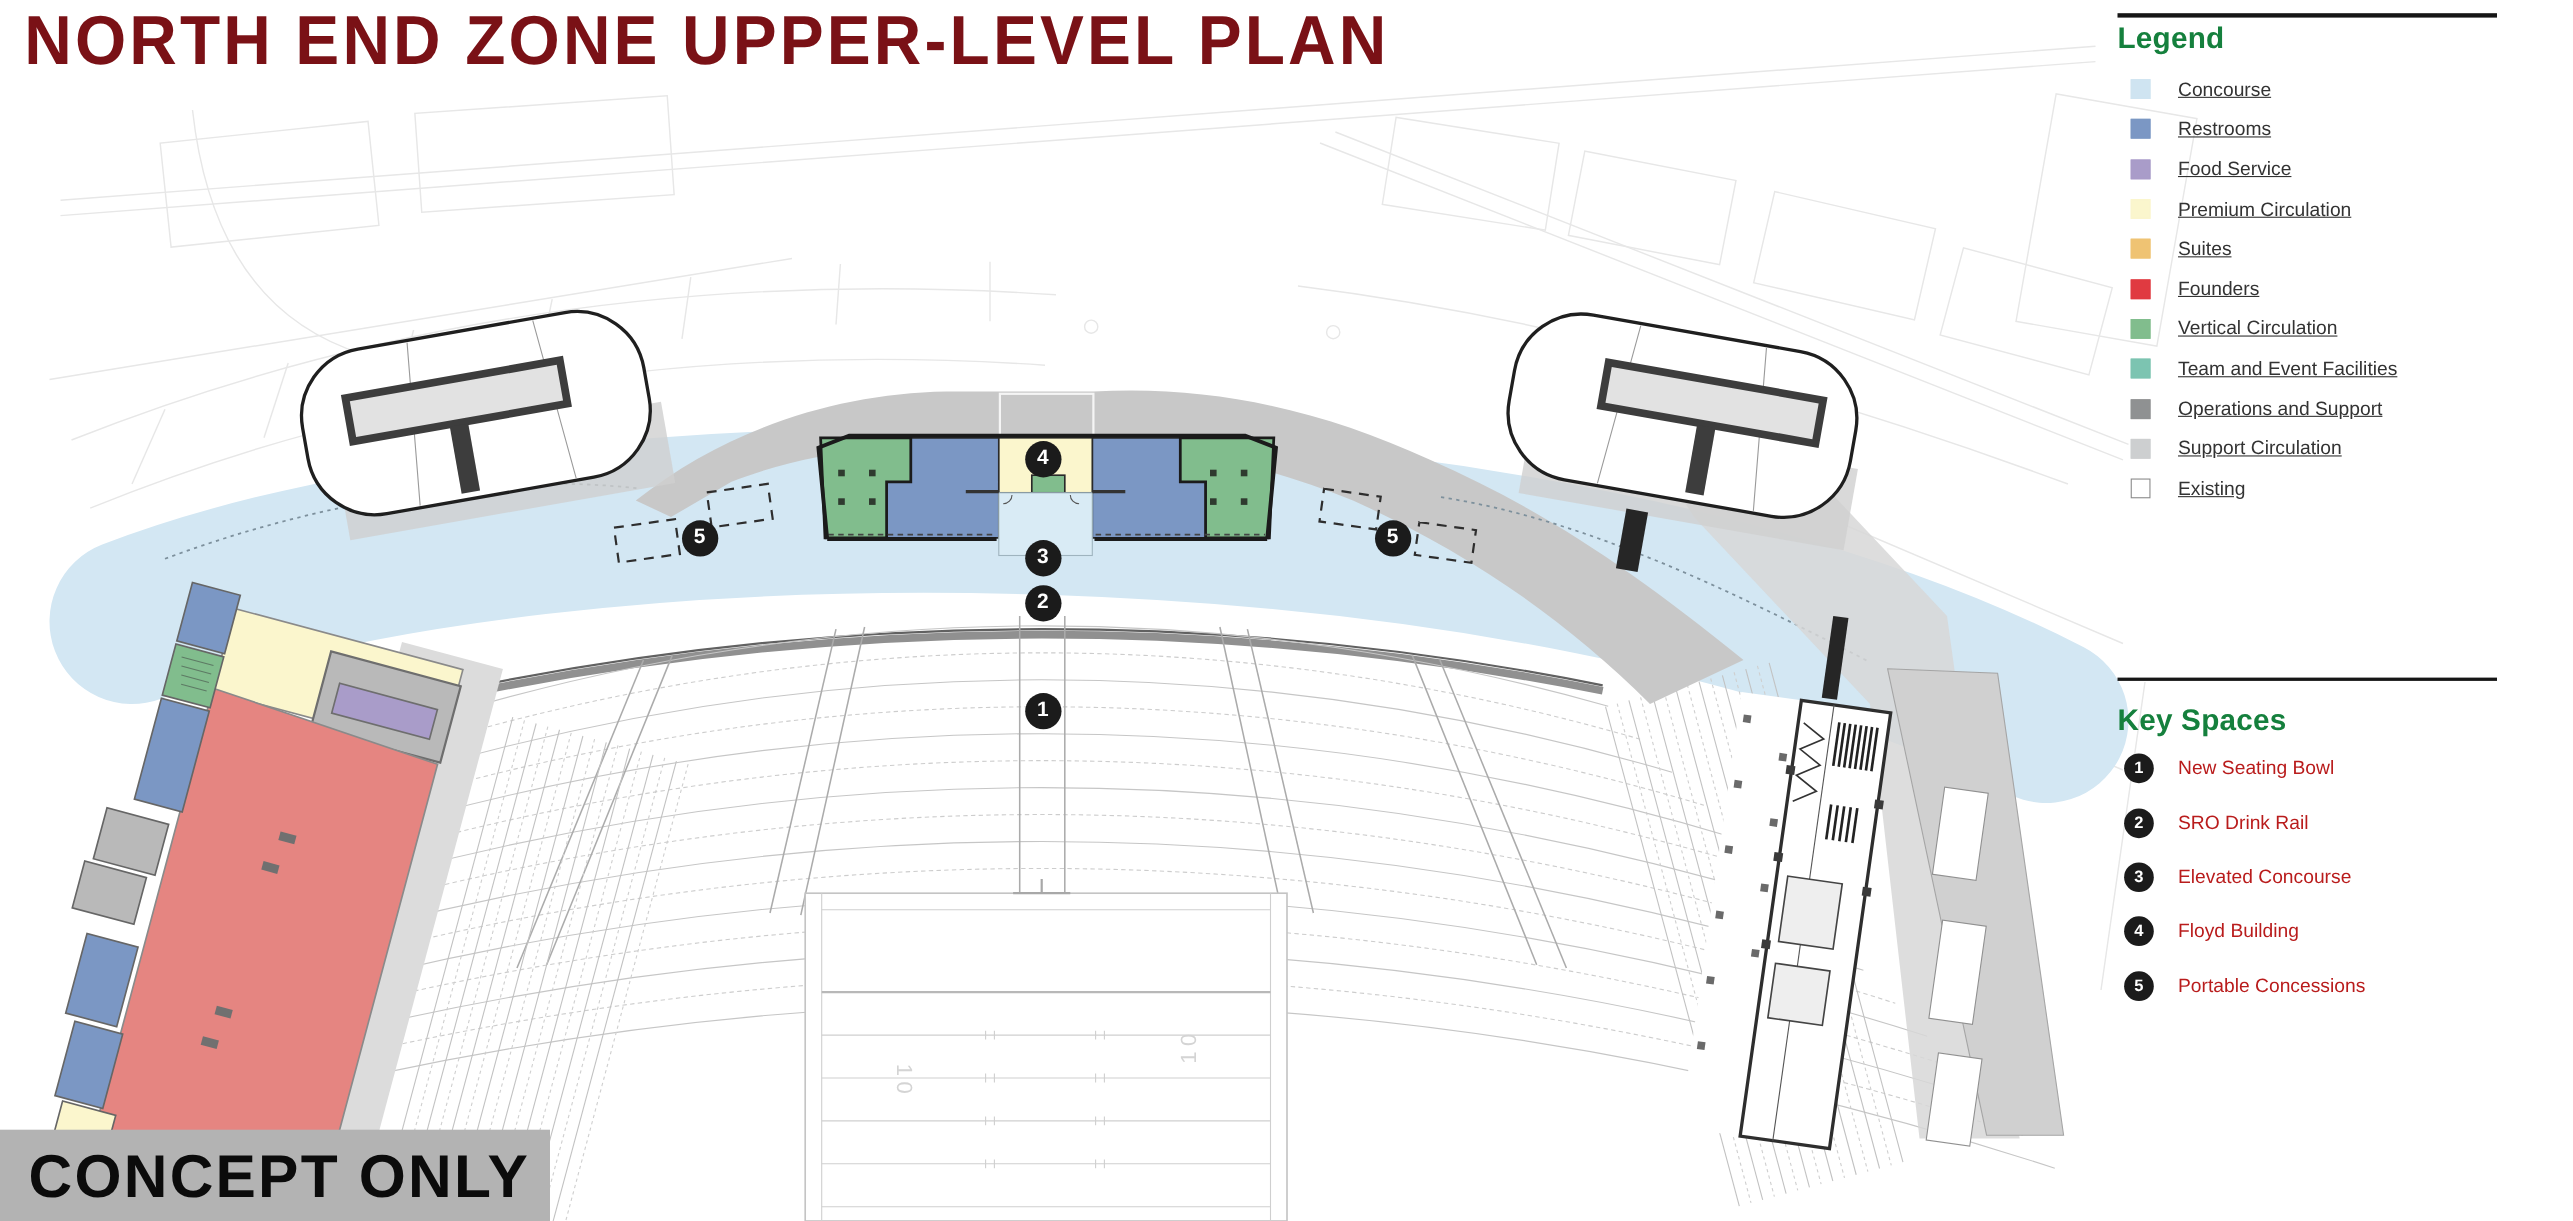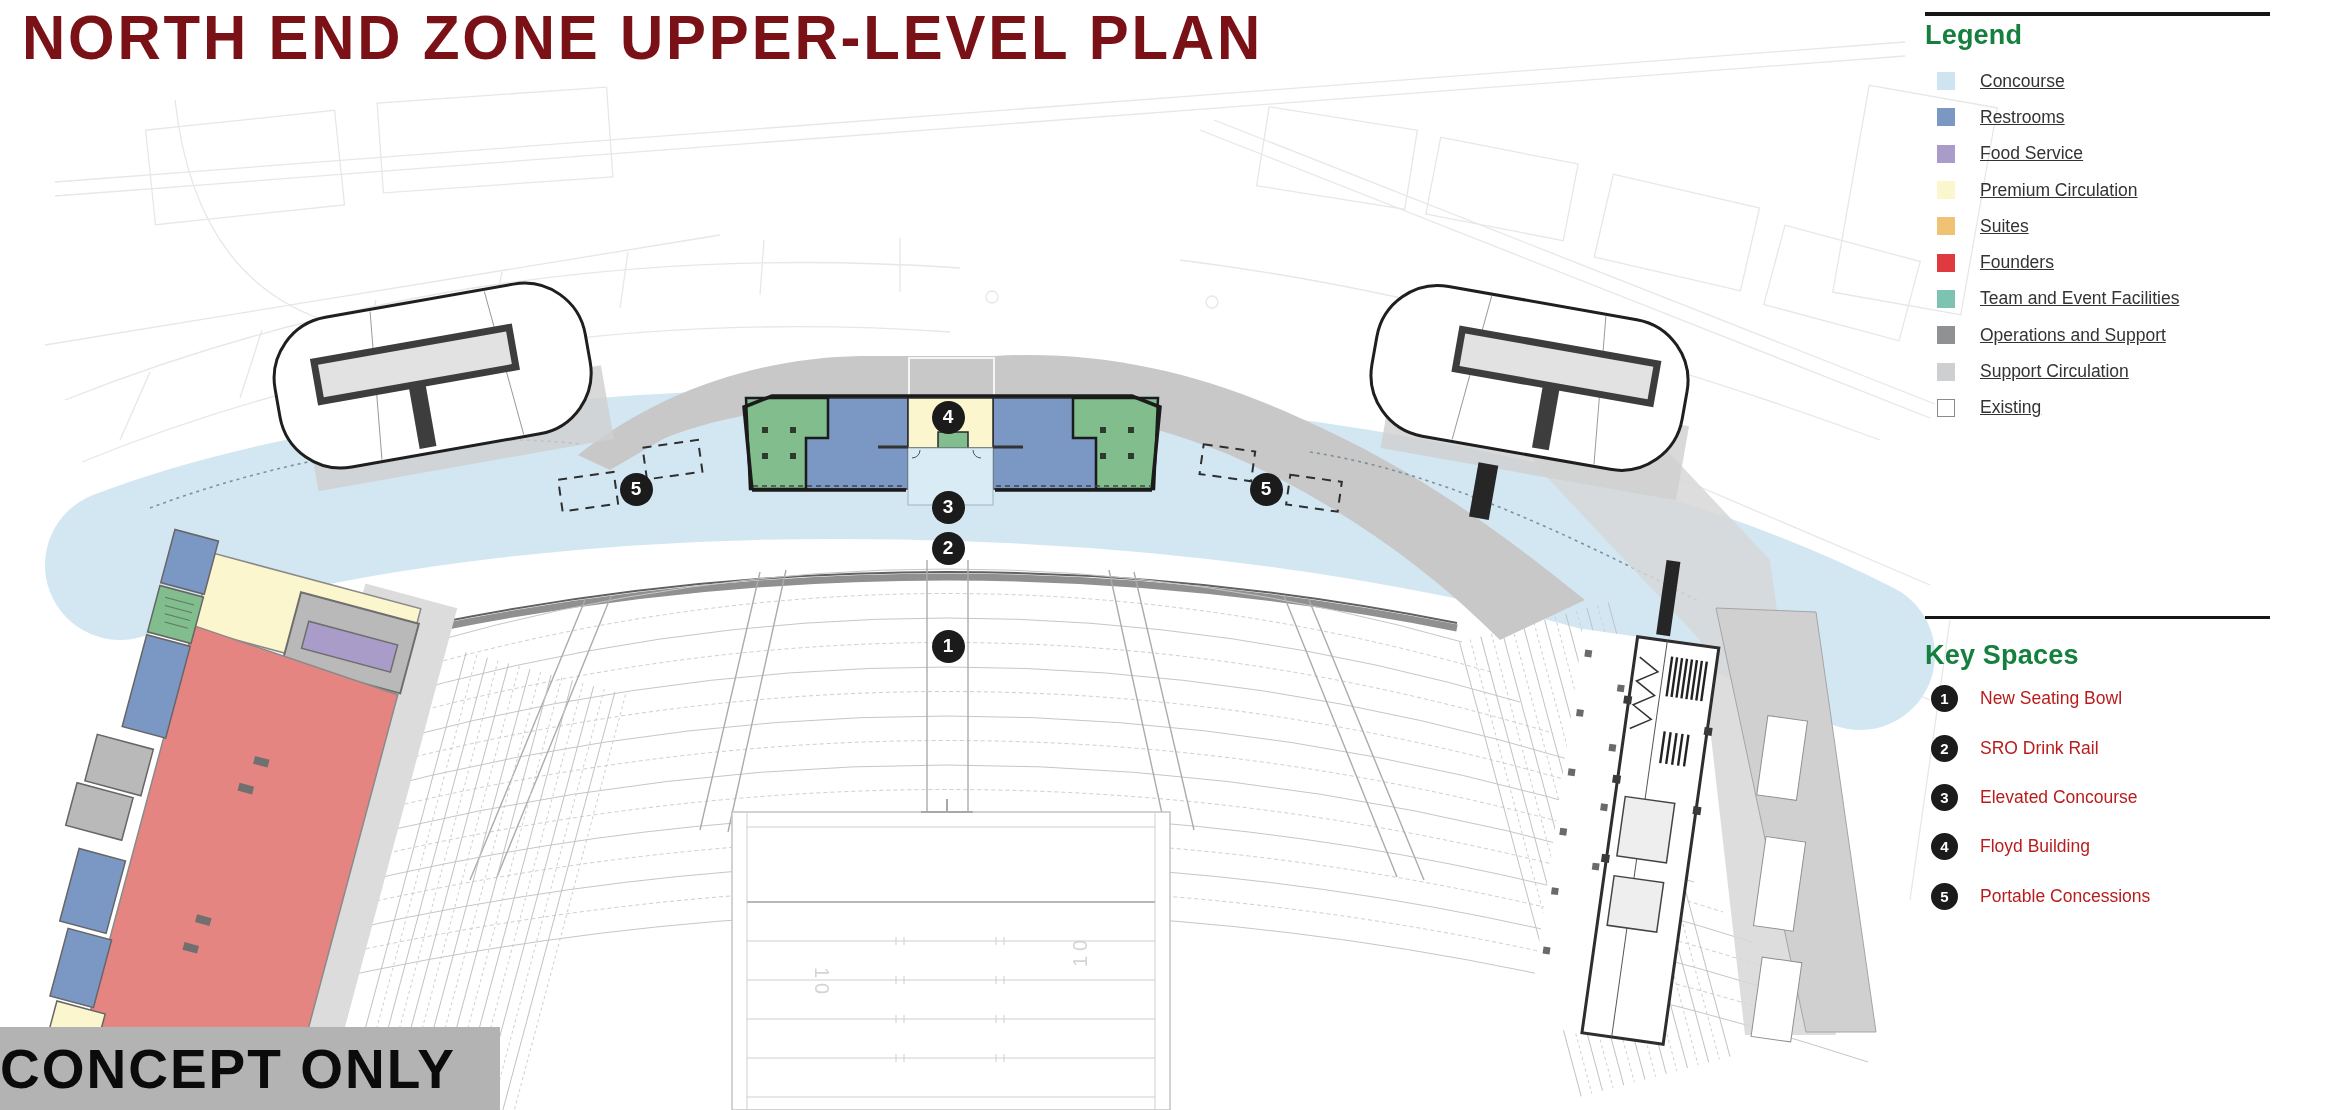--- a/index.html
+++ b/index.html
@@ -11,21 +11,21 @@
     position:absolute;left:22px;top:4px;
     font-size:63px;font-weight:800;letter-spacing:3px;line-height:1.05;
     transform:scaleX(.95);transform-origin:left top;white-space:nowrap;
   }
 
   .concept-banner{
     position:absolute;left:0;top:1027px;width:500px;height:83px;
     display:flex;align-items:center;
   }
   .concept-banner span{
-    font-size:55px;font-weight:800;letter-spacing:2px;color:#0b0b0b;white-space:nowrap;
+    padding-left:26px;font-size:55px;font-weight:800;letter-spacing:2px;color:#0b0b0b;white-space:nowrap;
   }
 
   .legend-panel{position:absolute;left:1925px;top:0;width:345px;height:1110px;}
   .rule{position:absolute;left:0;width:345px;background:#161616;}
   .rule.top{top:12px;height:4px;}
   .rule.mid{top:616px;height:3px;}
   .panel-heading{position:absolute;left:0;font-size:27px;font-weight:700;color:#15803d;letter-spacing:.2px;}
   #legend-heading{top:20px;font-weight:600;}
   #keyspaces-heading{top:640px;}
 
@@ -388,20 +388,24 @@
       </div>
       <div class="legend-row">
         <span class="swatch" style="background-color: rgb(239, 195, 115); border-color: rgb(239, 195, 115);"></span>
         <span class="legend-label">Suites</span>
       </div>
       <div class="legend-row">
         <span class="swatch" style="background-color: rgb(224, 58, 65); border-color: rgb(224, 58, 65);"></span>
         <span class="legend-label">Founders</span>
       </div>
       <div class="legend-row">
+        <span class="swatch" style="background-color: rgb(129, 189, 141); border-color: rgb(129, 189, 141);"></span>
+        <span class="legend-label">Vertical Circulation</span>
+      </div>
+      <div class="legend-row">
         <span class="swatch" style="background-color: rgb(124, 196, 177); border-color: rgb(124, 196, 177);"></span>
         <span class="legend-label">Team and Event Facilities</span>
       </div>
       <div class="legend-row">
         <span class="swatch" style="background-color: rgb(143, 145, 146); border-color: rgb(143, 145, 146);"></span>
         <span class="legend-label">Operations and Support</span>
       </div>
       <div class="legend-row">
         <span class="swatch" style="background-color: rgb(205, 207, 208); border-color: rgb(205, 207, 208);"></span>
         <span class="legend-label">Support Circulation</span>

